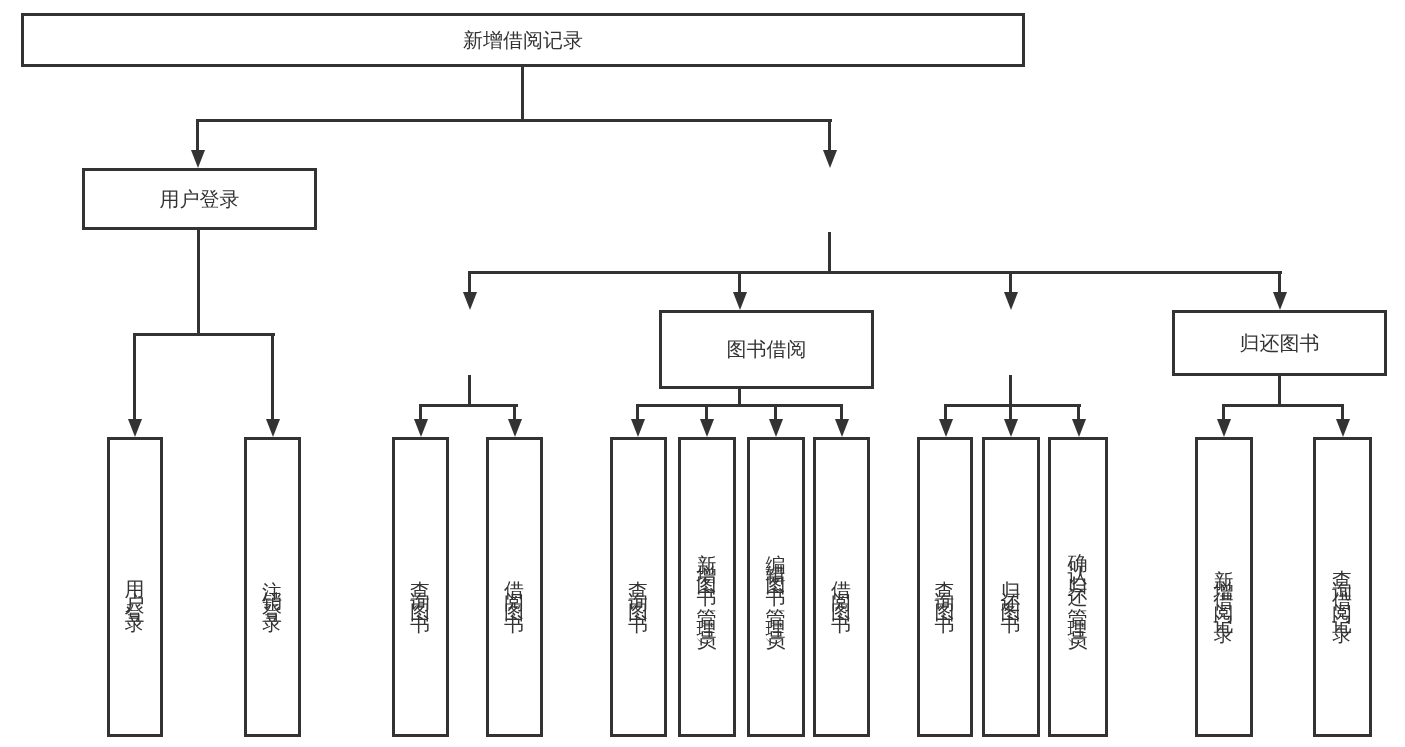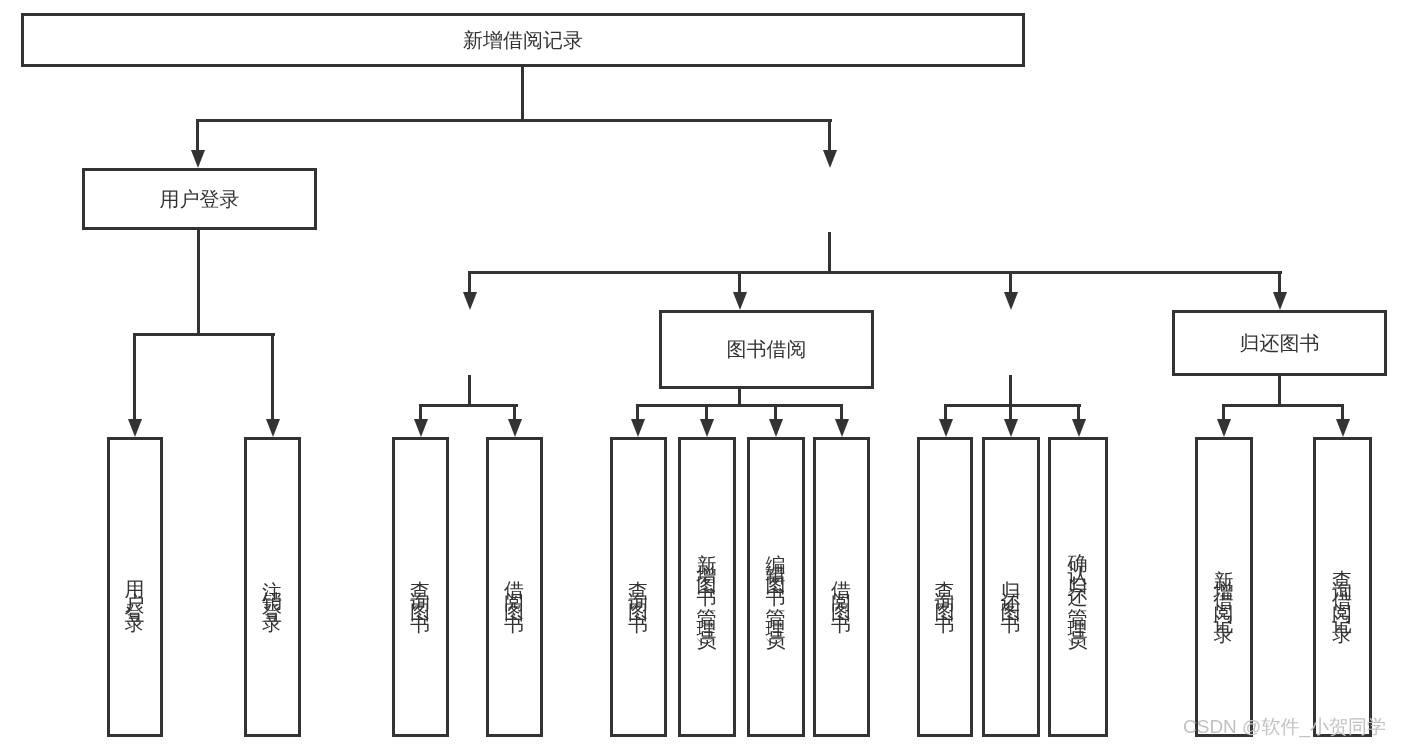--- a/index.html
+++ b/index.html
@@ -176,15 +176,14 @@
   <div class="vline" style="left:1077px; top:404px; width:3px; height:15px;"></div>
   <div class="ah" style="left:1072px; top:419px;"></div>
 
   <div class="vline" style="left:1278px; top:376px; width:3px; height:30px;"></div>
   <div class="hline" style="left:1222px; top:404px; width:122px; height:3px;"></div>
   <div class="vline" style="left:1222px; top:404px; width:3px; height:15px;"></div>
   <div class="ah" style="left:1217px; top:419px;"></div>
   <div class="vline" style="left:1341px; top:404px; width:3px; height:15px;"></div>
   <div class="ah" style="left:1336px; top:419px;"></div>
 
-  <div class="watermark">CSDN @软件_小贺同学</div>
 
 </div>
 
 </body></html>

